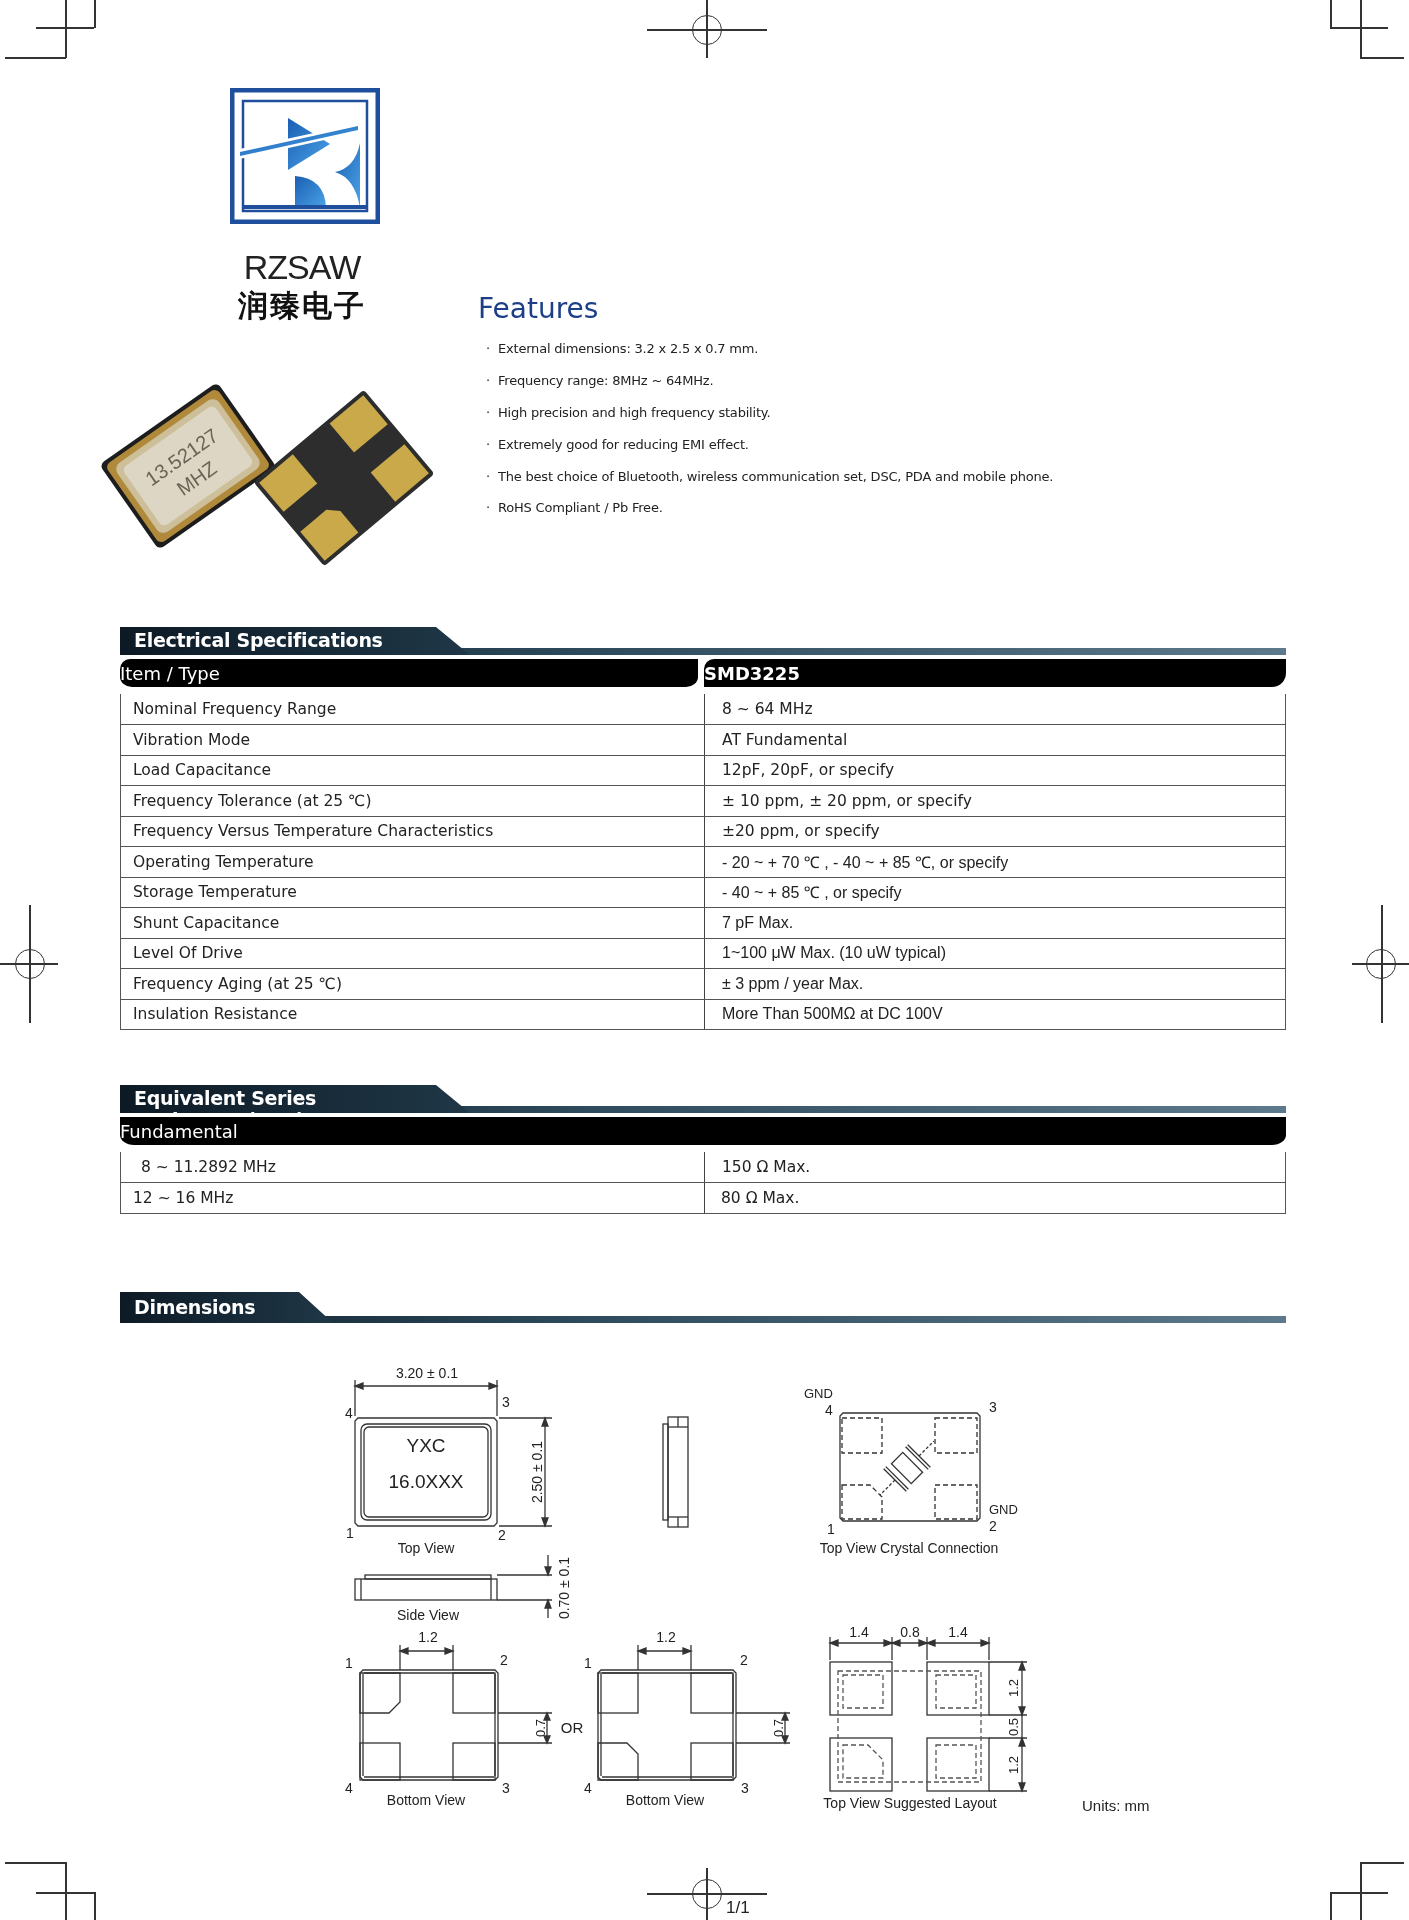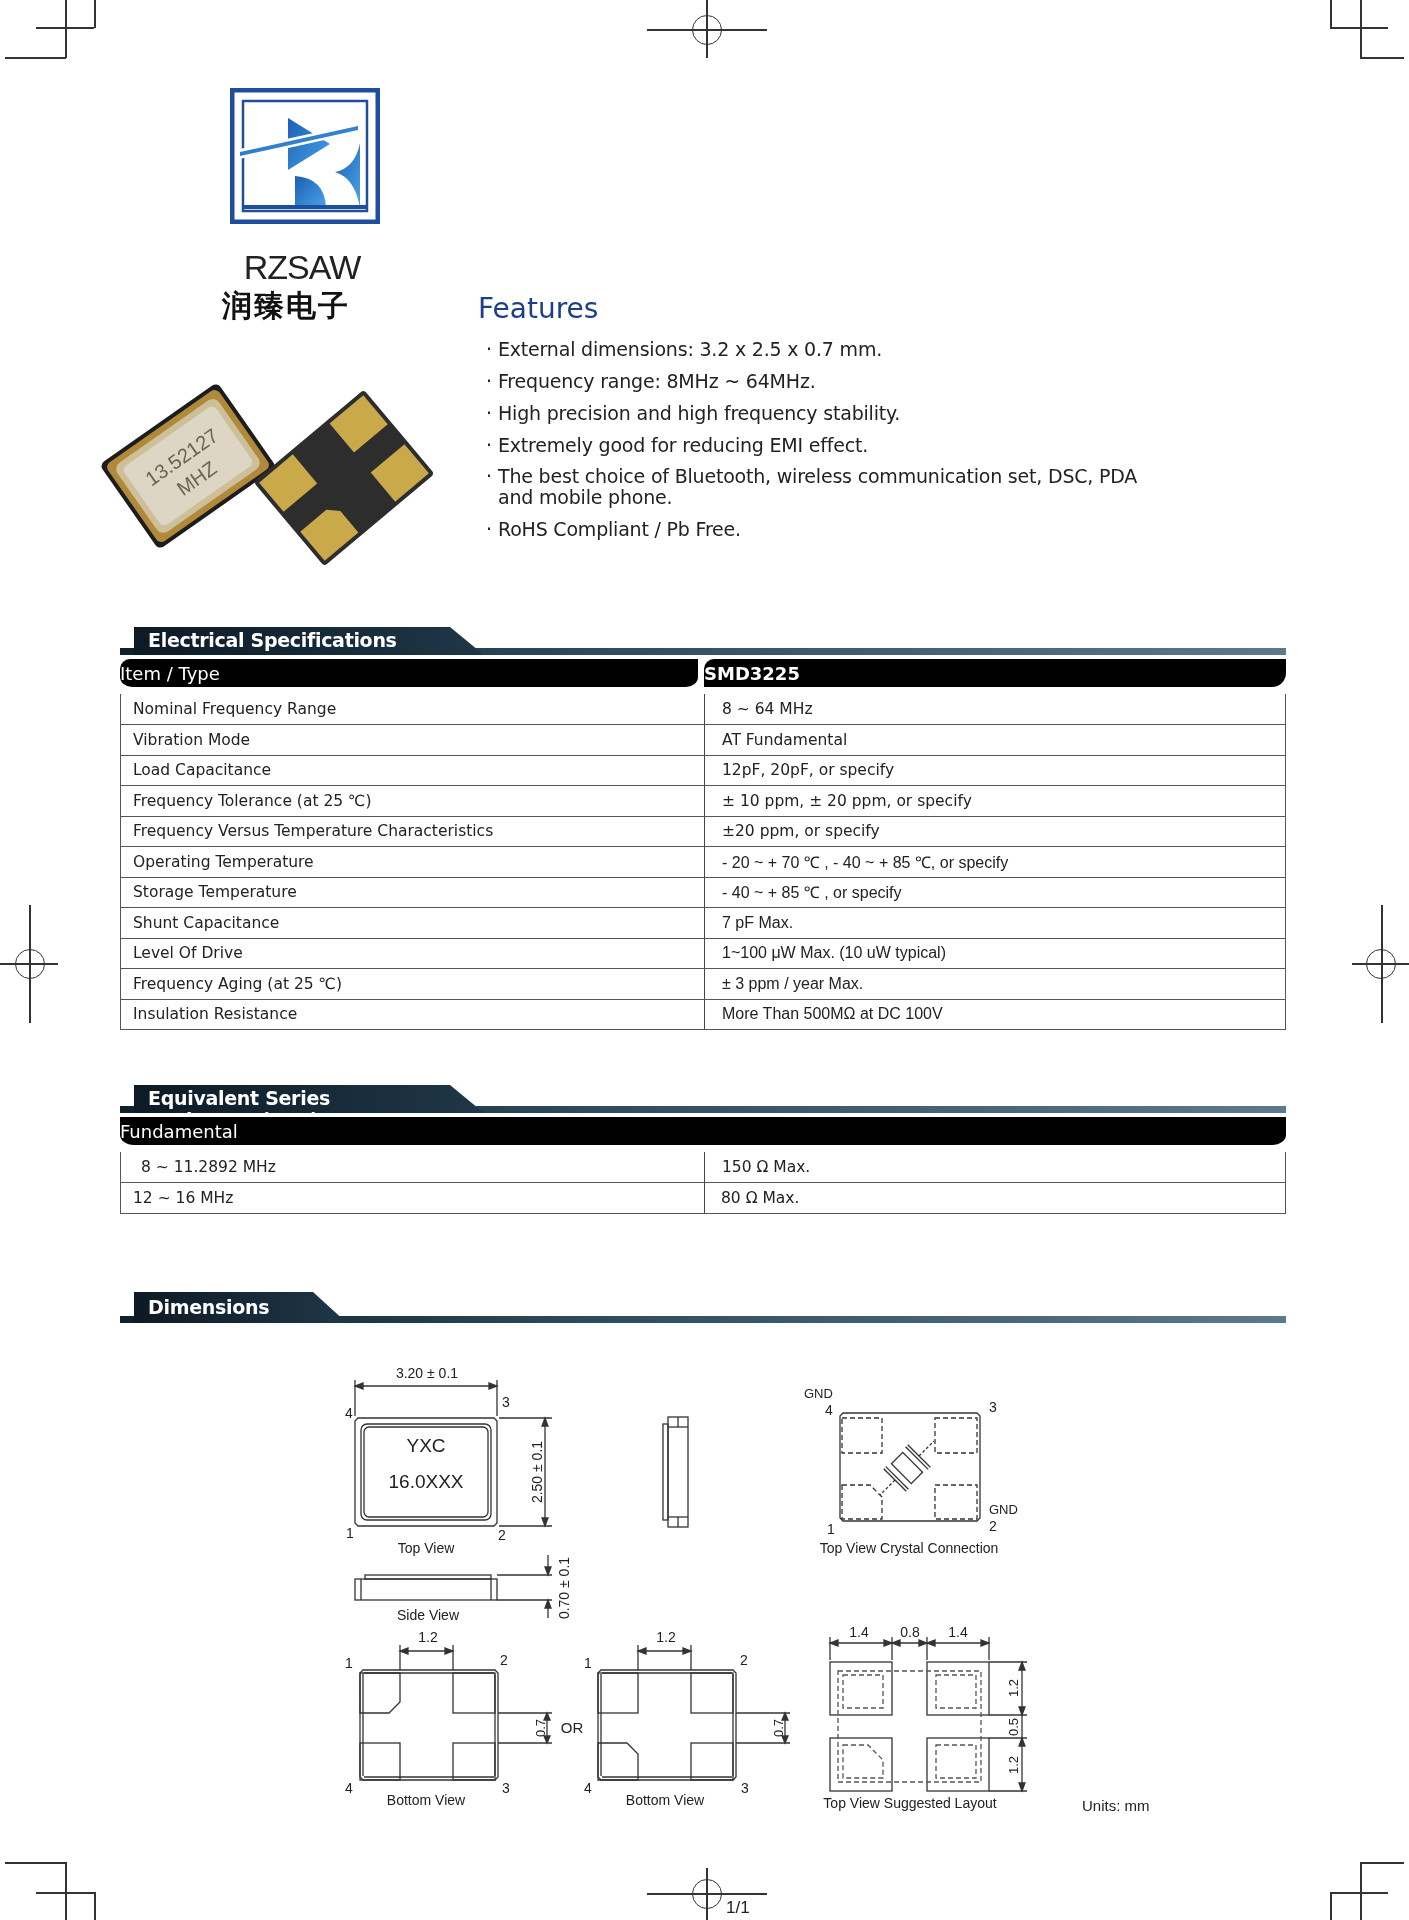--- a/index.html
+++ b/index.html
@@ -8,34 +8,34 @@
 
   .abs { position: absolute; }
 
   
   .mark-line { position: absolute; background: #333; }
   .reg-circle { position: absolute; border: 1.5px solid #333; border-radius: 50%; }
 
   
   #logo-box { left: 230px; top: 88px; width: 150px; height: 136px; }
   #logo-text { left: 232px; top: 248px; width: 140px; text-align: center; font-family: "Liberation Sans", sans-serif; font-size: 34px; letter-spacing: -1px; color: #222; font-weight: normal; }
-  #logo-cn { left: 212px; top: 286px; width: 148px; text-align: center; font-size: 30px; font-weight: bold; color: #111; letter-spacing: 2px; }
+  #logo-cn { left: 228px; top: 286px; width: 148px; text-align: center; font-size: 30px; font-weight: bold; color: #111; letter-spacing: 2px; }
 
   
   #features-title { left: 478px; top: 292px; font-size: 28px; color: #1c3f87; font-family: "DejaVu Sans", sans-serif; }
   #features-list { left: 486px; top: 338px; width: 700px; list-style: none; }
-  #features-list li { font-size: 19px; line-height: 22px; color: #222; margin-bottom: 10px; padding-left: 12px; position: relative; font-family: "DejaVu Sans", sans-serif; letter-spacing: -0.2px; }
+  #features-list li { font-size: 13px; line-height: 22px; color: #222; margin-bottom: 10px; padding-left: 12px; position: relative; font-family: "DejaVu Sans", sans-serif; letter-spacing: -0.2px; }
   #features-list li::before { content: "·"; position: absolute; left: 0; top: 0; }
 
   
   #photo { left: 96px; top: 370px; width: 340px; height: 200px; }
 
   
   .sec-head { position: absolute; left: 120px; width: 1166px; height: 28px; }
-  .sec-head .tab { position: absolute; left: 14px; top: 0; height: 28px; background: linear-gradient(90deg, #0d1a26, #1f3747); clip-path: polygon(0 0, calc(100% - 34px) 0, 100% 100%, 0 100%); padding-left: 7px; }
+  .sec-head .tab { position: absolute; left: 0; top: 0; height: 28px; background: linear-gradient(90deg, #0d1a26, #1f3747); clip-path: polygon(0 0, calc(100% - 34px) 0, 100% 100%, 0 100%); padding-left: 7px; }
   .sec-head .tab span { position: absolute; left: 14px; top: 2px; color: #fff; font-size: 19px; font-weight: bold; font-family: "DejaVu Sans", sans-serif; letter-spacing: -0.3px; }
   .sec-head .bar { position: absolute; bottom: 0; left: 0; right: 0; height: 7px; background: linear-gradient(90deg, #0f1f2c 0%, #2d4b5d 40%, #5c7a8c 100%); }
 
   .sub-head { position: absolute; height: 28px; background: #000000; color: #fff; font-size: 18px; font-family: "DejaVu Sans", sans-serif; line-height: 30px; }
 
   
   .spec-table { position: absolute; left: 120px; width: 1166px; border-collapse: collapse; }
   .spec-table td { border-bottom: 1.5px solid #555; height: 30.5px; font-size: 15.5px; color: #222; padding: 0 0 0 12px; vertical-align: middle; }
   .spec-table td.c1 { width: 584px; border-left: 1.5px solid #555; border-right: 1.5px solid #444; }
   .spec-table td.c2 { border-right: 1.5px solid #555; padding-left: 17px; }

